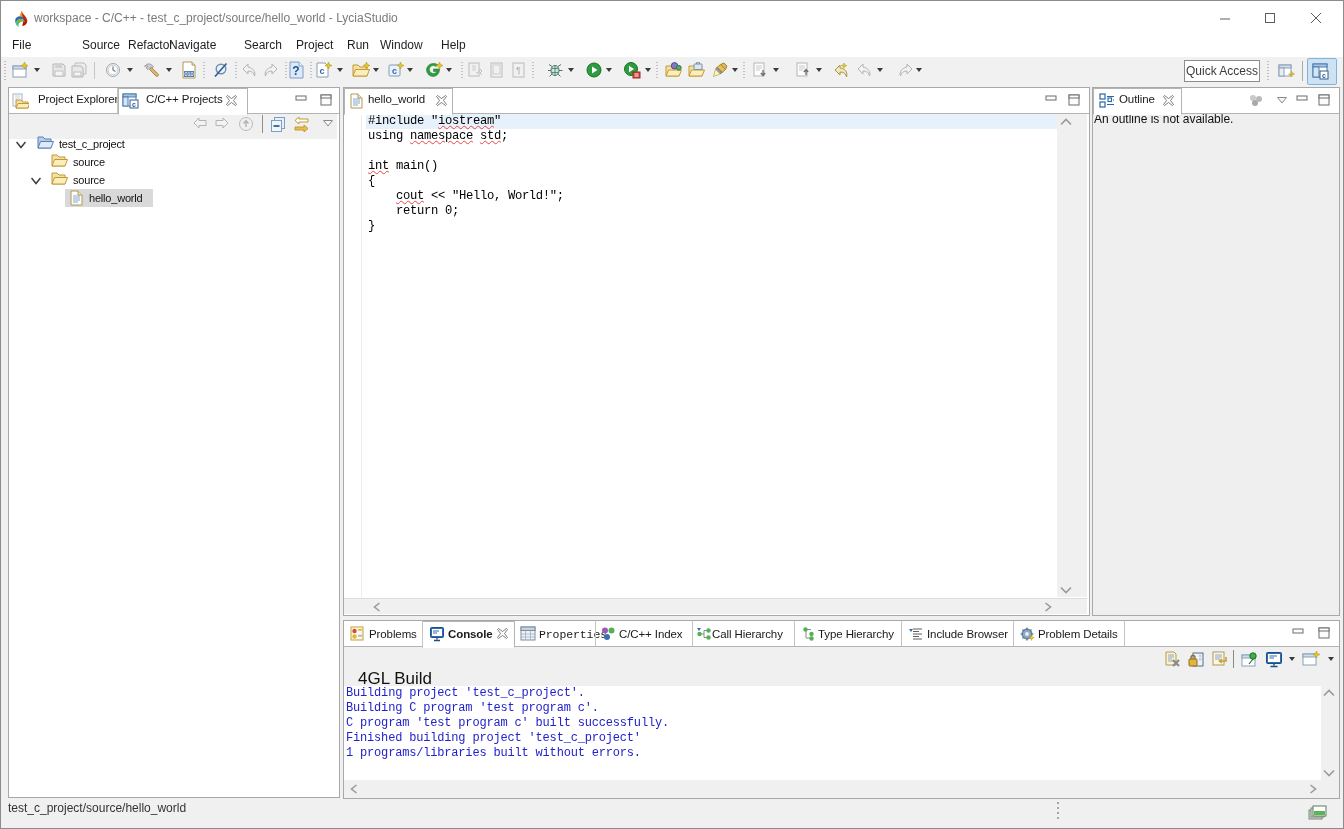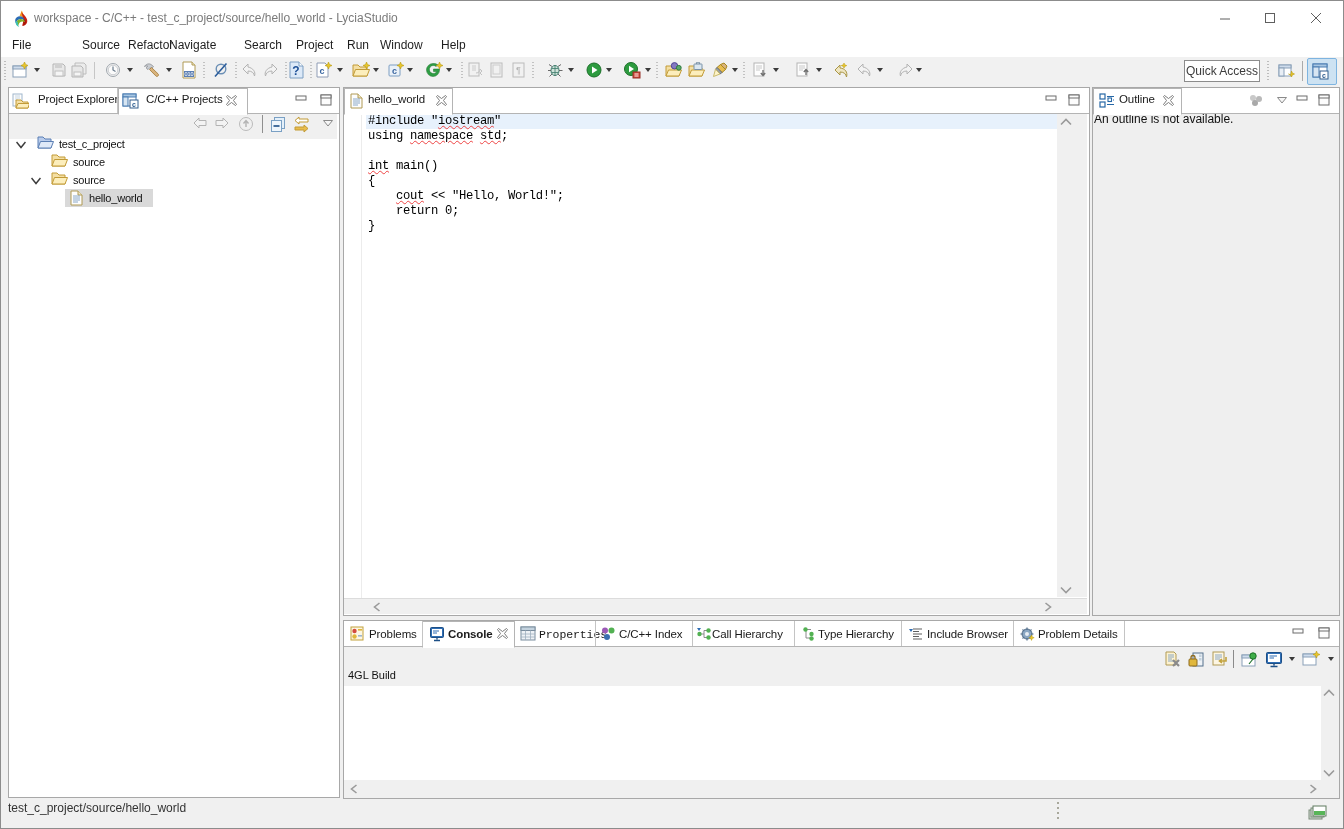--- a/index.html
+++ b/index.html
@@ -523,23 +523,28 @@
     <path d="M9 13 L9 14.5 M5.5 15.5 H12.5" stroke="#1d4f86" stroke-width="1.4"></path>
   </svg>
   <div class="caret" style="left:945px;top:36px;"></div>
   <svg class="abs" style="left:958px;top:29px;" width="19" height="18" viewBox="0 0 19 18">
     <rect x="1" y="4" width="13" height="11" fill="#fff" stroke="#8aa0b8"></rect>
     <rect x="1" y="4" width="13" height="3" fill="#cfdcec" stroke="#8aa0b8"></rect>
     <path d="M14.5 1 L15.5 3.5 L18 4.5 L15.5 5.5 L14.5 8 L13.5 5.5 L11 4.5 L13.5 3.5 Z" fill="#e8c52b" stroke="#b99a10" stroke-width="0.6"></path>
   </svg>
   <div class="caret" style="left:984px;top:36px;"></div>
 
-  <div class="abs" style="left:4px;top:48px;color:#111;font-size:11px;">4GL Build</div>
+  <div class="abs" style="left:14px;top:48px;color:#111;font-size:17px;">4GL Build</div>
 
   <div class="abs" style="left:0;top:65px;width:977px;height:94px;background:#fff;"></div>
+  <div class="abs mono" style="left:2px;top:65px;font-size:12px;letter-spacing:-0.18px;line-height:15px;color:#2222cc;white-space:pre;">Building project 'test_c_project'.
+Building C program 'test program c'.
+C program 'test program c' built successfully.
+Finished building project 'test_c_project'
+1 programs/libraries built without errors.</div>
   <div class="abs" style="left:977px;top:65px;width:16px;height:94px;background:#f0f0f0;"></div>
   <svg class="abs" style="left:979px;top:68px;" width="12" height="8">
       <path class="gchev" d="M1 6.5 L6 1.5 L11 6.5"></path>
     </svg>
   <svg class="abs" style="left:979px;top:148px;" width="12" height="8">
       <path class="gchev" d="M1 1.5 L6 6.5 L11 1.5"></path>
     </svg>
   <div class="abs" style="left:0;top:159px;width:993px;height:16px;background:#f0f0f0;"></div>
   <svg class="abs" style="left:6px;top:163px;" width="8" height="10">
       <path class="gchev" d="M6.5 1 L1.5 5 L6.5 9"></path>

